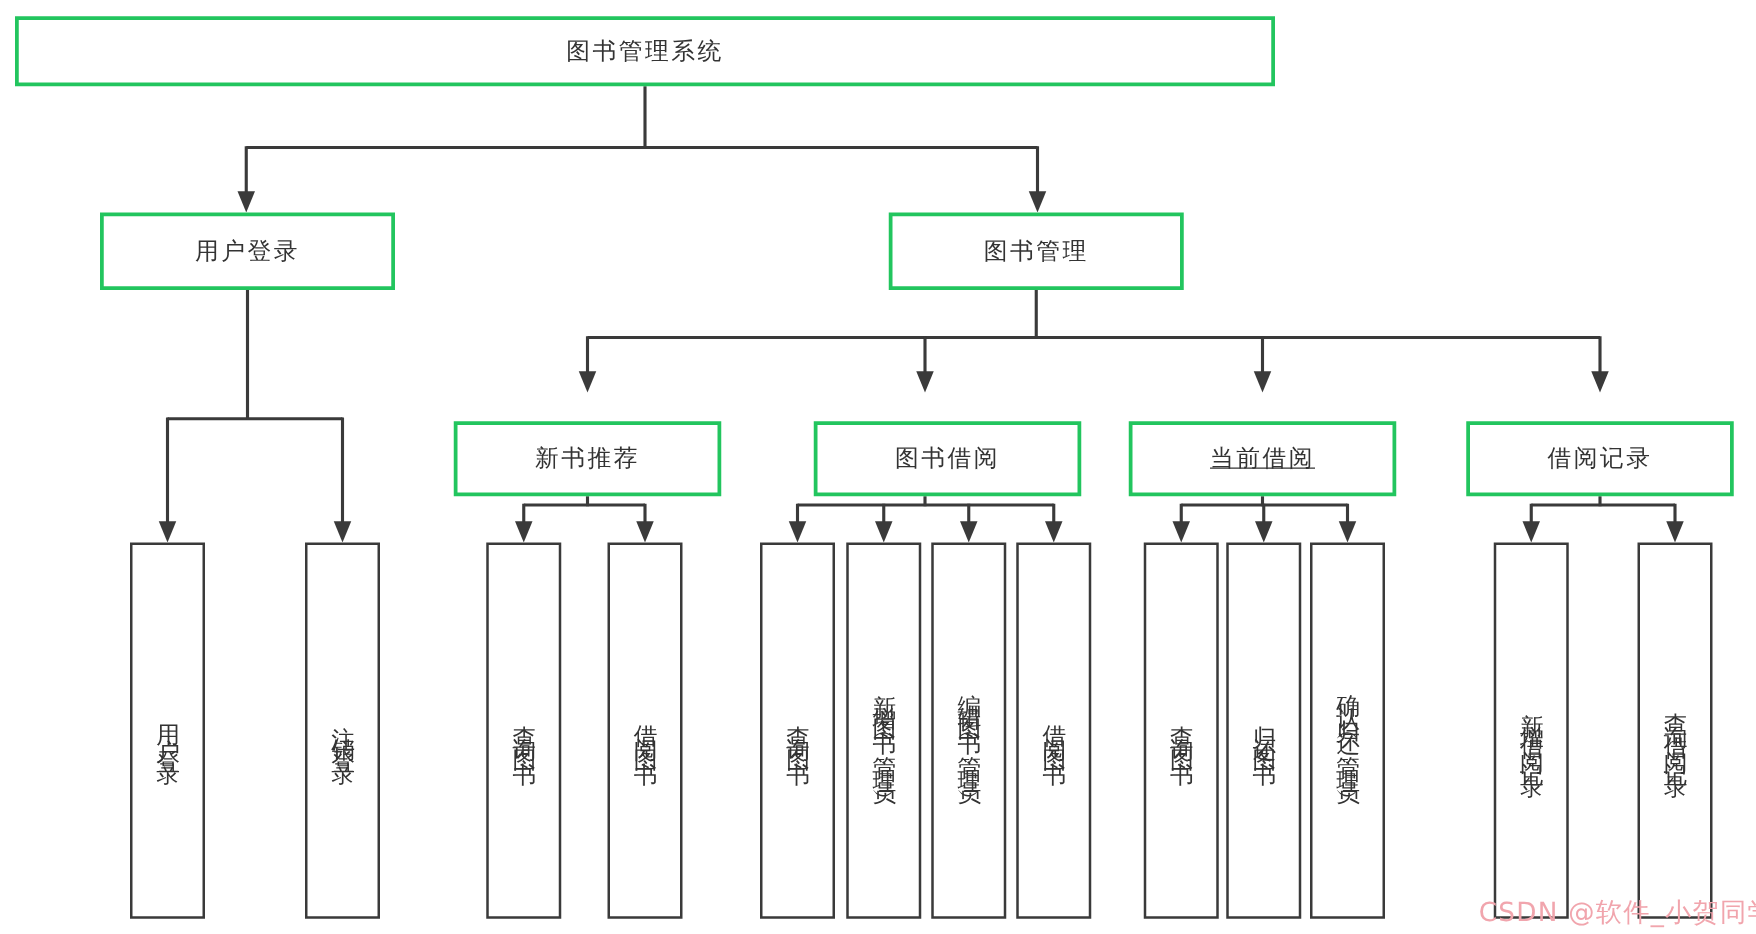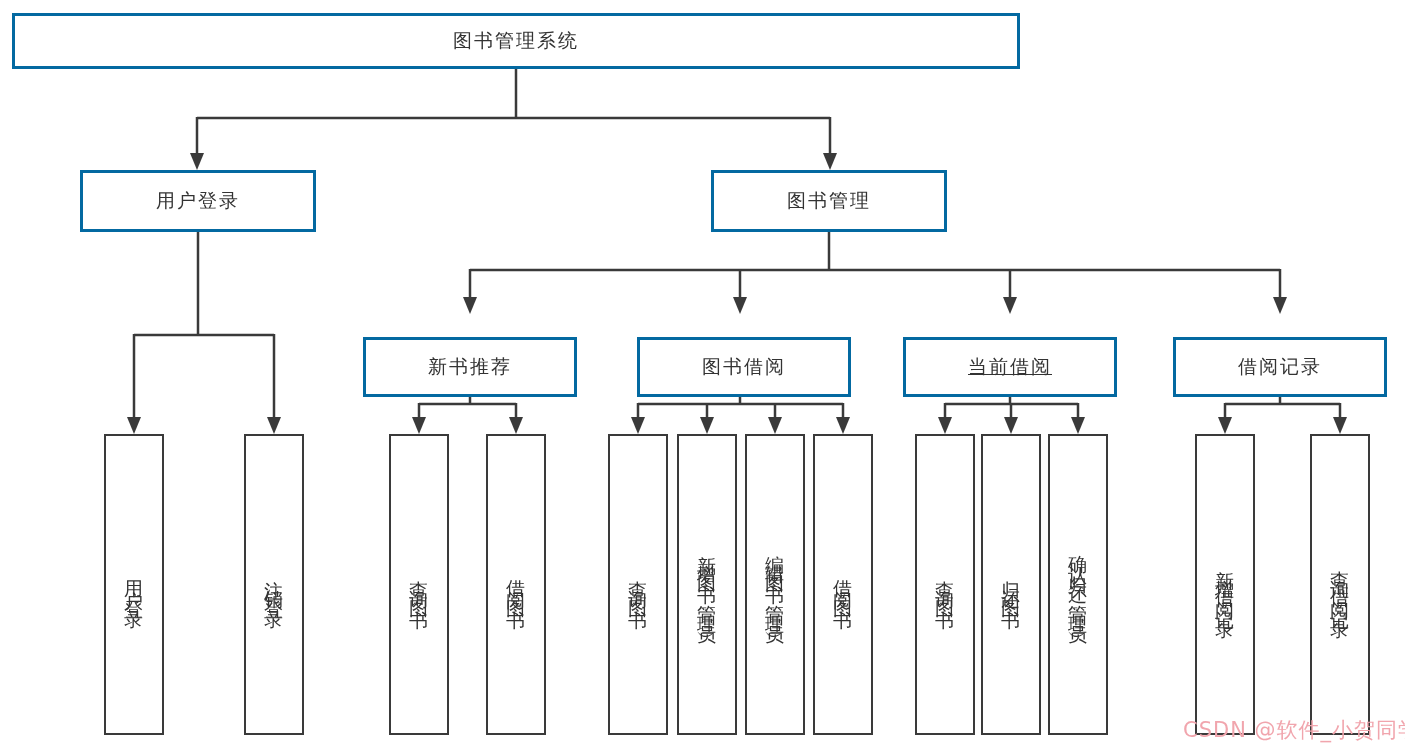--- a/index.html
+++ b/index.html
@@ -13,35 +13,35 @@
     overflow: hidden;
   }
   .wires {
     position: absolute;
     left: 0; top: 0;
     width: 1405px; height: 747px;
   }
   .node {
     position: absolute;
     background: #ffffff;
-    border: 3px solid #0369a1;
+    border: 3px solid #22c55e;
     box-sizing: border-box;
     display: flex;
     align-items: center;
     justify-content: center;
     font-size: 19px;
     letter-spacing: 2px;
     white-space: nowrap;
   }
   .root-node  { left: 12px;  top: 13px;  width: 1008px; height: 56px; }
   .lvl2-login { left: 80px;  top: 170px; width: 236px;  height: 62px; }
   .lvl2-mgmt  { left: 711px; top: 170px; width: 236px;  height: 62px; }
   .lvl3 { top: 313px; width: 214px; height: 60px; margin-top: 24px; }
   .lvl3-recommend { left: 363px; }
-  .lvl3-borrowing { left: 637px; }
+  .lvl3-borrowing { left: 651px; }
   .lvl3-current   { left: 903px; text-decoration: underline; }
   .lvl3-records   { left: 1173px; }
   .leaf {
     position: absolute;
     top: 434px;
     width: 60px;
     height: 301px;
     background: #ffffff;
     border: 2.5px solid #3a3a3a;
     box-sizing: border-box;

